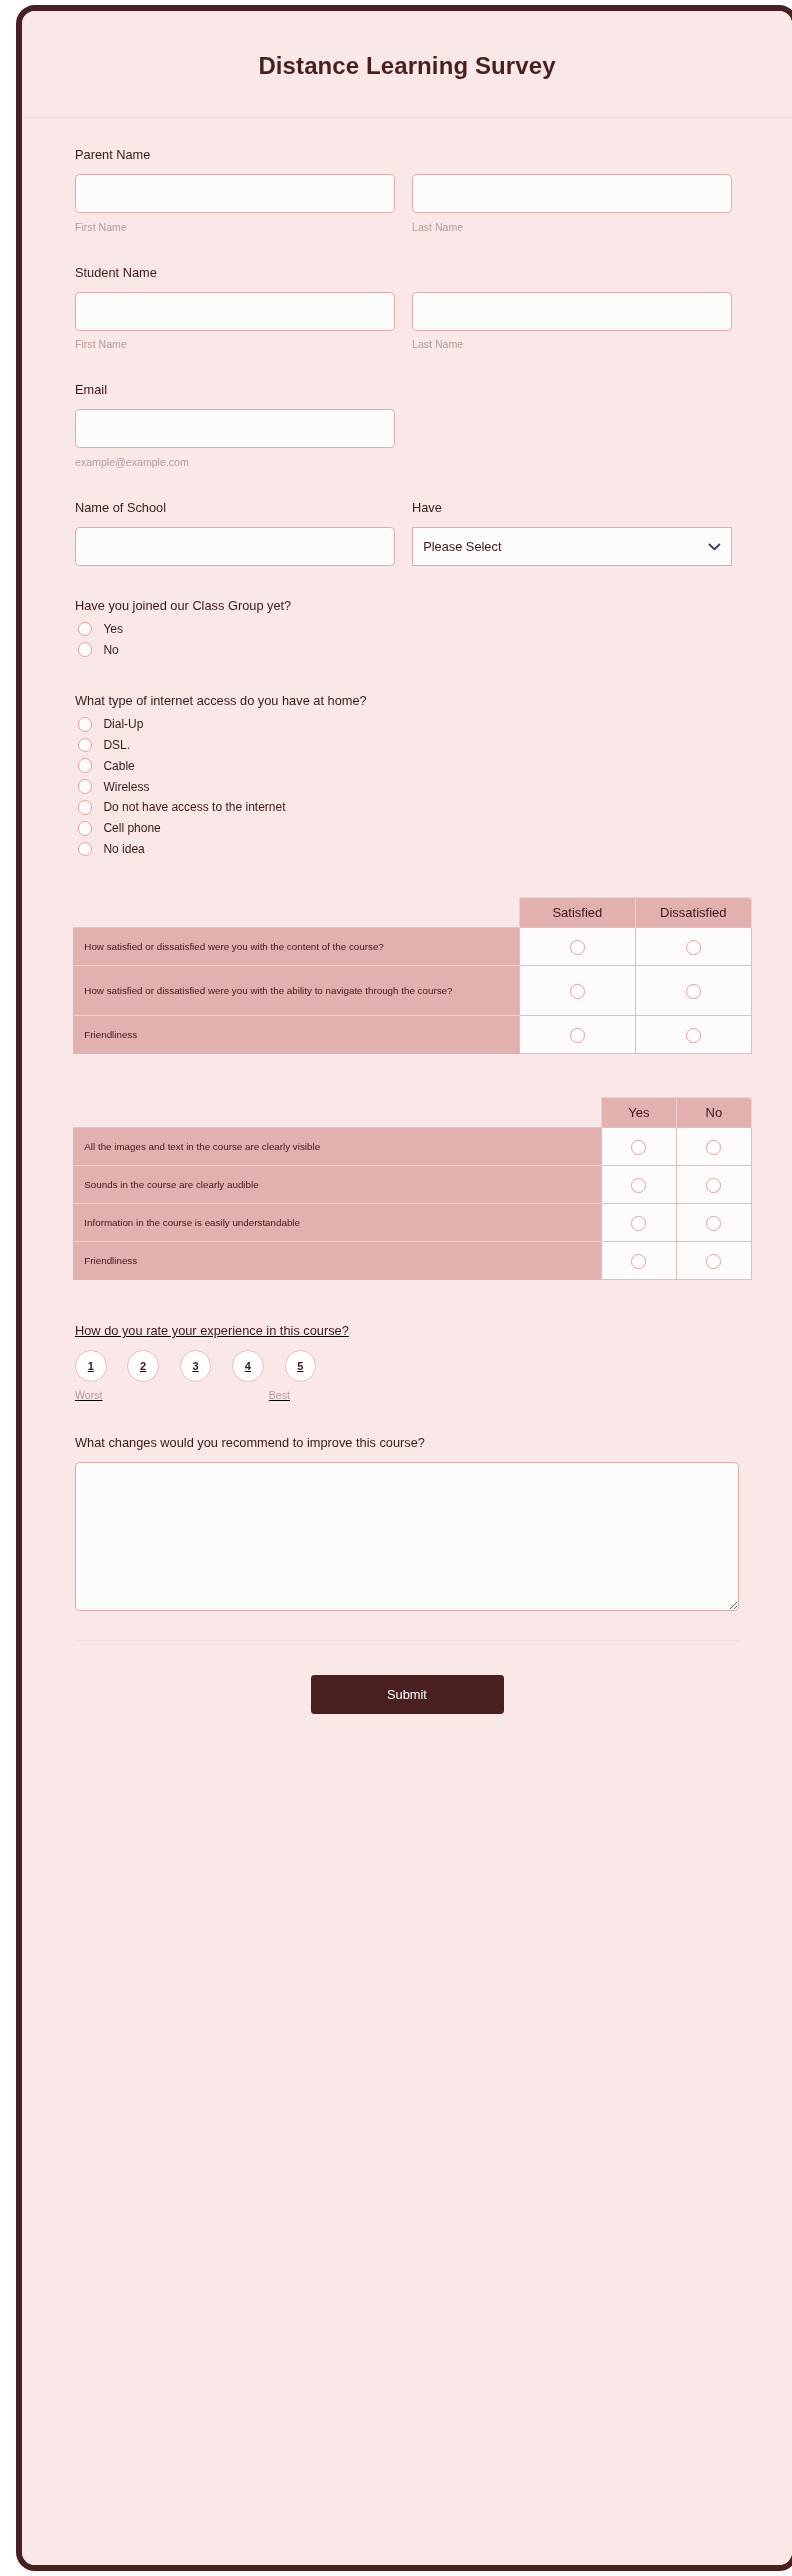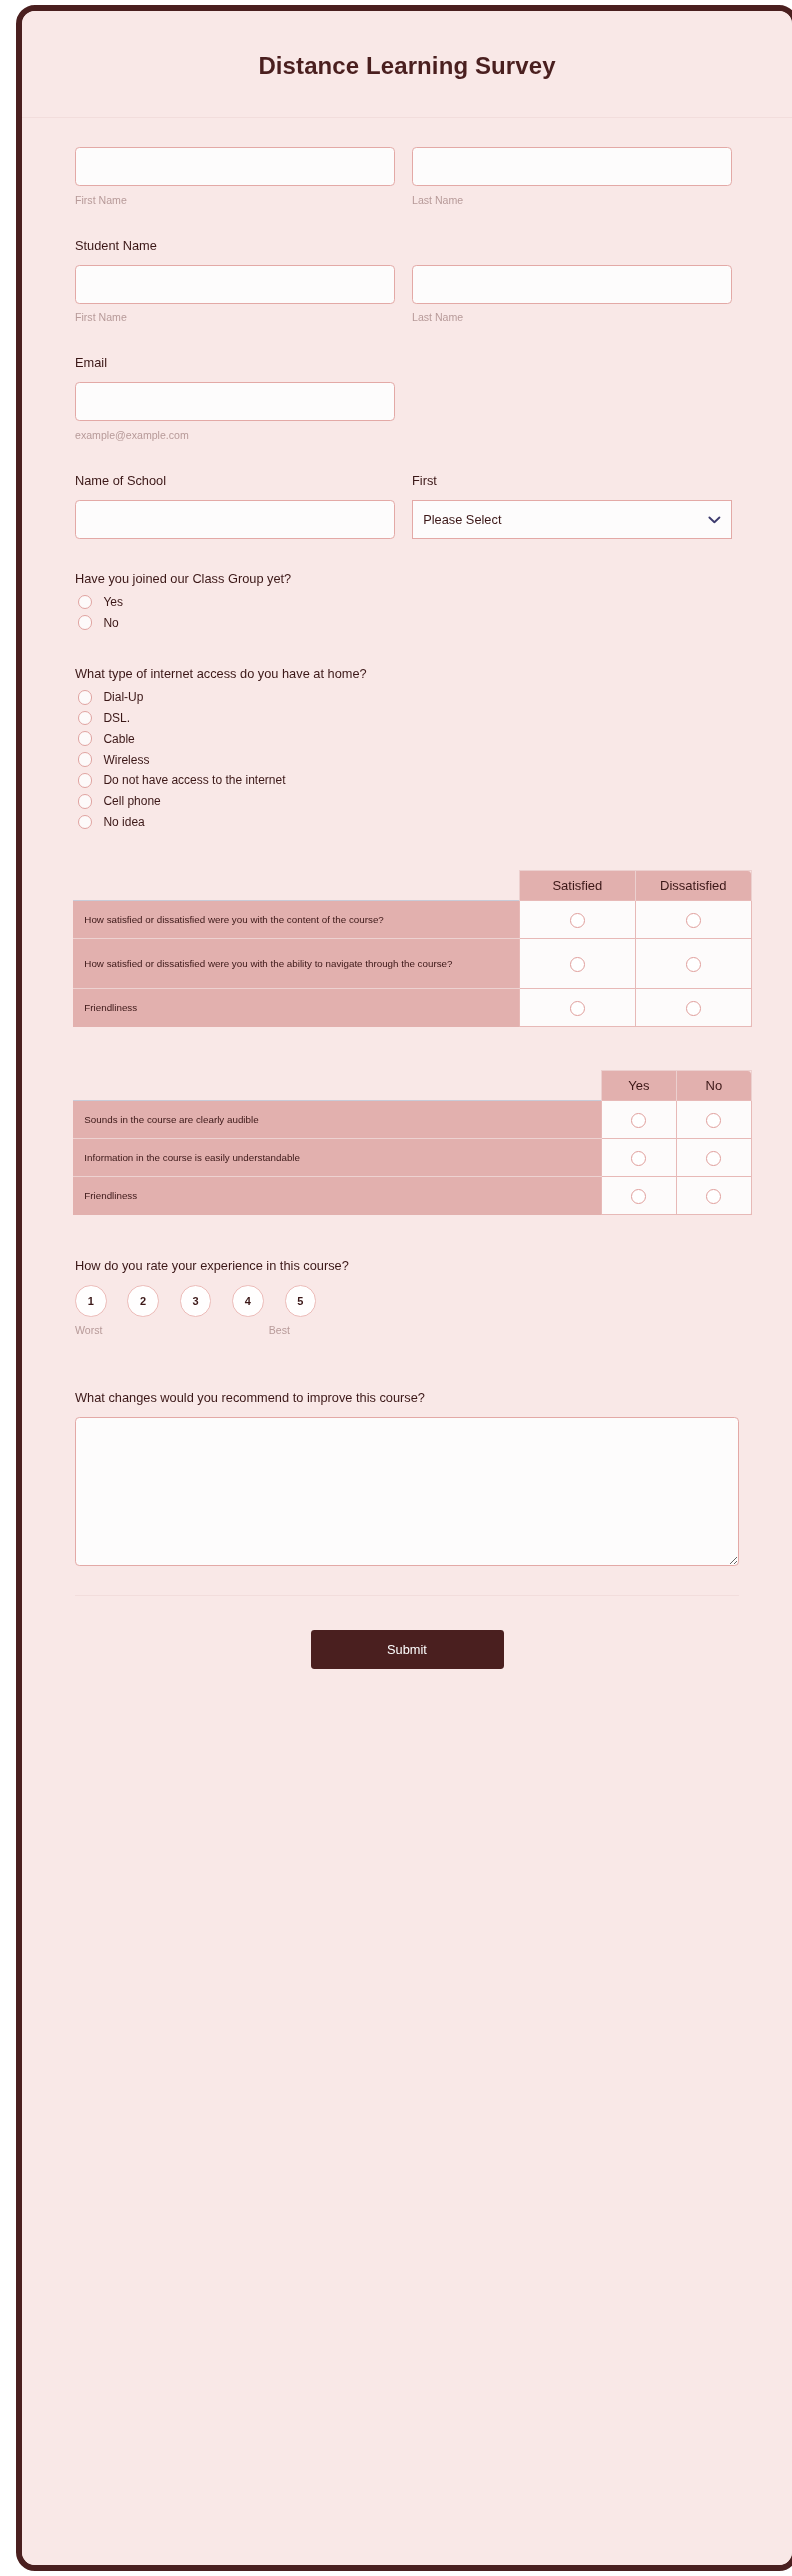--- a/index.html
+++ b/index.html
@@ -197,21 +197,21 @@
     width: 12.8px;
     height: 12.8px;
     border-radius: 50%;
     border: 0.9px solid #e09e9b;
     background: #ffffff;
     display: inline-block;
     vertical-align: middle;
   }
 
   
-  .rating-block { margin-bottom: 54px; }
+  .rating-block { margin-bottom: 34px; text-decoration: underline; }
   .rating-row {
     display: flex;
     gap: 20.4px;
     margin-top: 12px;
   }
   .rating-item { width: 32px; text-align: center; }
   .rating-circle {
     width: 31.5px;
     height: 31.5px;
     border-radius: 50%;
@@ -281,20 +281,21 @@
 <div class="page-frame">
   <div class="form-card">
 
     <div class="form-header">
       <h1 class="form-title">Distance Learning Survey</h1>
     </div>
 
     <div class="form-body">
 
       <div class="field-block">
+        <span class="field-label">Parent Name</span>
         <div class="row-2">
           <div class="col">
             <input class="text-input" type="text" value="" style="">
             <span class="sub-label">First Name</span>
           </div>
           <div class="col">
             <input class="text-input" type="text" value="" style="">
             <span class="sub-label">Last Name</span>
           </div>
         </div>
@@ -325,21 +326,21 @@
         </div>
       </div>
 
       <div class="field-block">
         <div class="row-2">
           <div class="col">
             <span class="field-label">Name of School</span>
             <input class="text-input" type="text" value="" style="">
           </div>
           <div class="col">
-            <span class="field-label">First</span>
+            <span class="field-label">Have</span>
             <div class="select-wrap">
               <div class="select-input">
                 <span>Please Select</span>
               </div>
               <span class="chevron-icon">
                 <svg width="12.8" height="8.5" viewBox="0 0 15 10" xmlns="http://www.w3.org/2000/svg">
                   <path d="M1.6 2 L7.5 7.6 L13.4 2" stroke="#3d3b6e" stroke-width="2.2" fill="none" stroke-linecap="round" stroke-linejoin="round"></path>
                 </svg>
               </span>
             </div>
@@ -450,20 +451,29 @@
           </colgroup>
           <thead>
             <tr>
               <th class="corner-cell"></th>
               <th class="opt-head">Yes</th>
               <th class="opt-head">No</th>
             </tr>
           </thead>
           <tbody>
             <tr>
+              <td class="row-label">All the images and text in the course are clearly visible</td>
+              <td class="opt-cell" style="height:37px;">
+                <span class="cell-radio"></span>
+              </td>
+              <td class="opt-cell">
+                <span class="cell-radio"></span>
+              </td>
+            </tr>
+            <tr>
               <td class="row-label">Sounds in the course are clearly audible</td>
               <td class="opt-cell" style="height:37px;">
                 <span class="cell-radio"></span>
               </td>
               <td class="opt-cell">
                 <span class="cell-radio"></span>
               </td>
             </tr>
             <tr>
               <td class="row-label">Information in the course is easily understandable</td>

